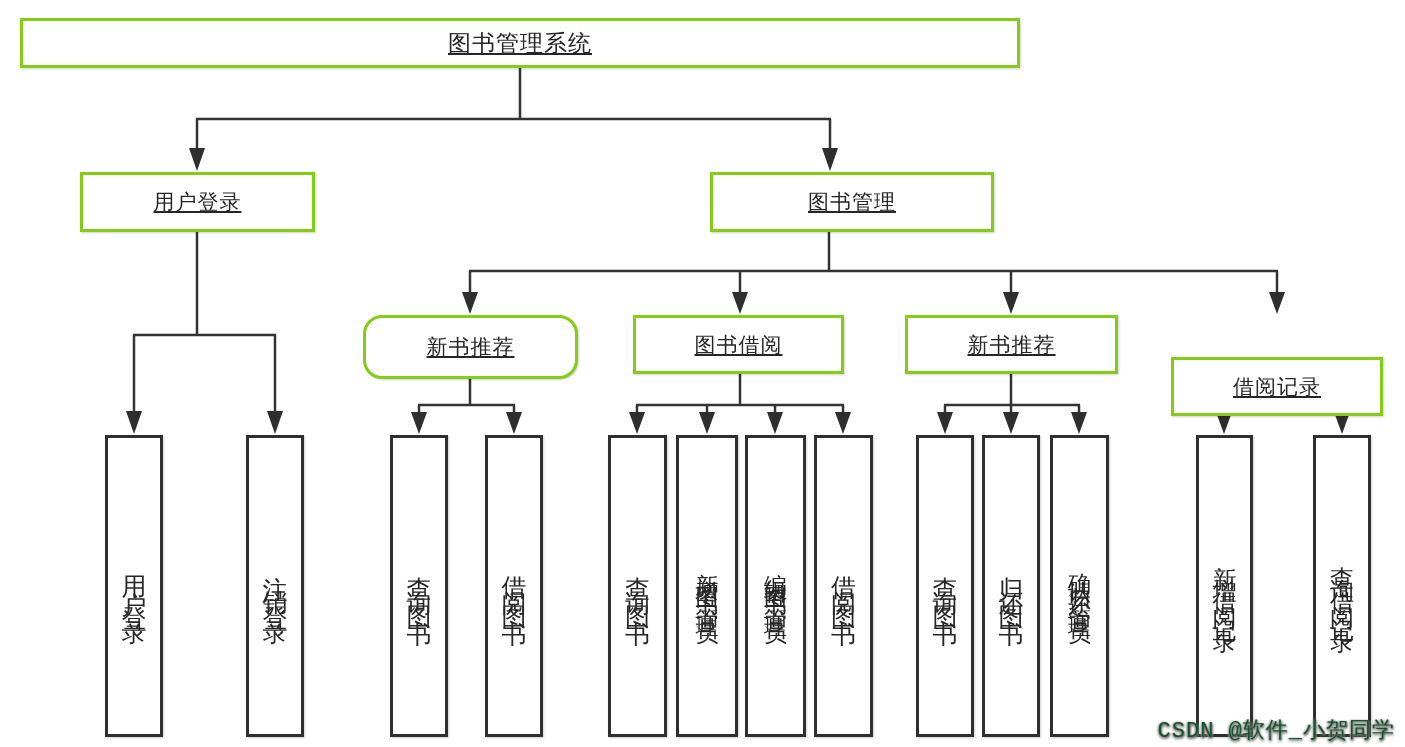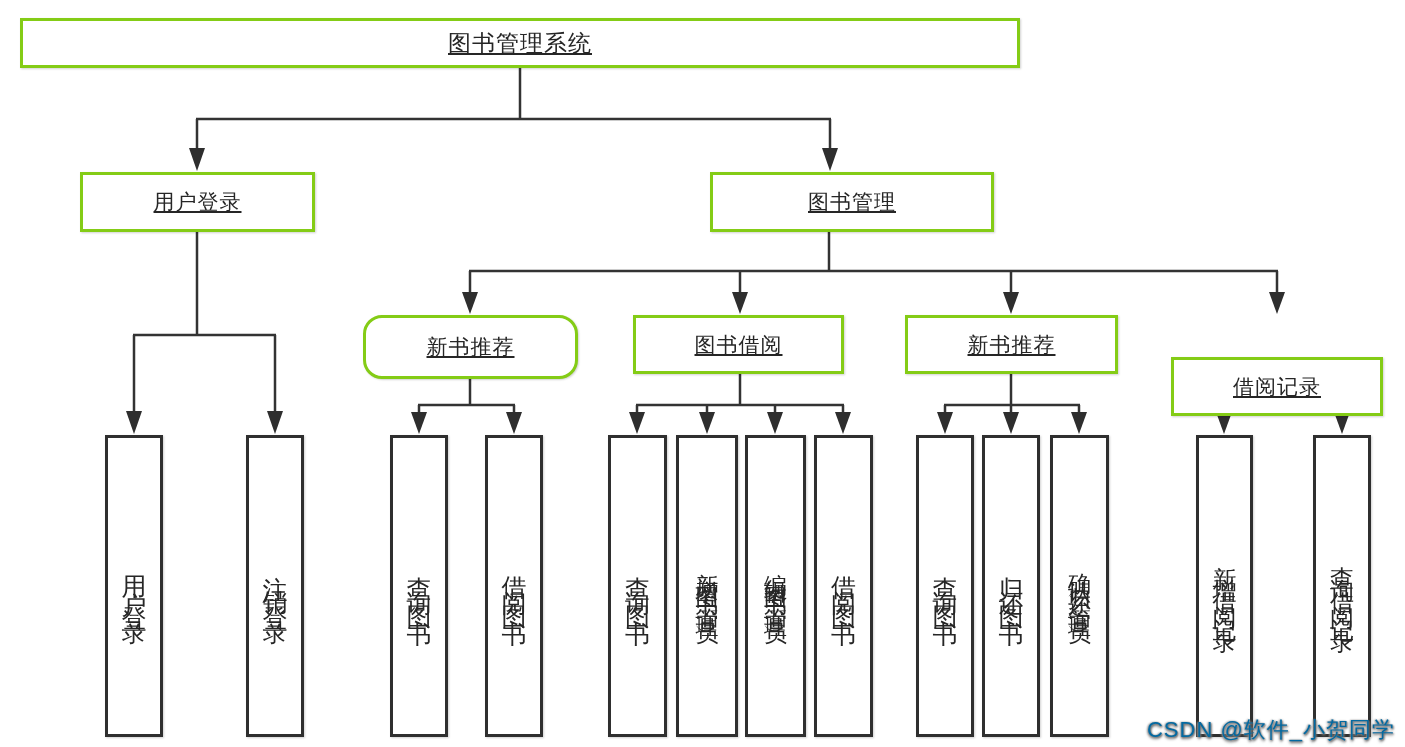--- a/index.html
+++ b/index.html
@@ -43,24 +43,25 @@
   .len4{font-size:25px;letter-spacing:15px;}
   .len6{font-size:24px;letter-spacing:13px;}
   .len9{font-size:23px;letter-spacing:7px;}
   #wires{position:absolute;left:0;top:0;z-index:1;}
   #wires line{stroke:#333333;stroke-width:2.5;}
   #wires polygon{fill:#2e2e2e;}
   .watermark{
     position:absolute;
     right:10px;bottom:2px;
     font-size:22px;
-    color:#0369a1;
+    color:#14532d;
     text-shadow:1px 1px 2px #6e6e6e,-1px 0 2px #9a9a9a,0 2px 3px #777777;
     z-index:3;
     letter-spacing:1px;
+    font-family:Liberation Mono, monospace;
   }
 </style>
 </head>
 <body>
 
 <div id="stage">
 
   <svg id="wires" width="1405" height="747" aria-hidden="true">
 
     <line x1="520" y1="68" x2="520" y2="120"></line>

